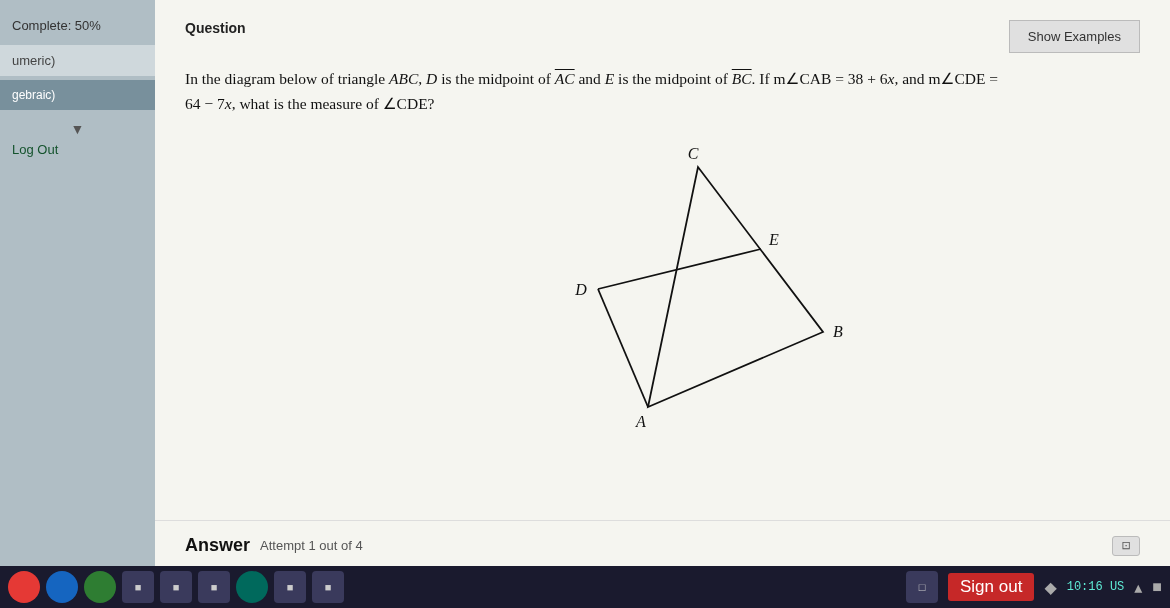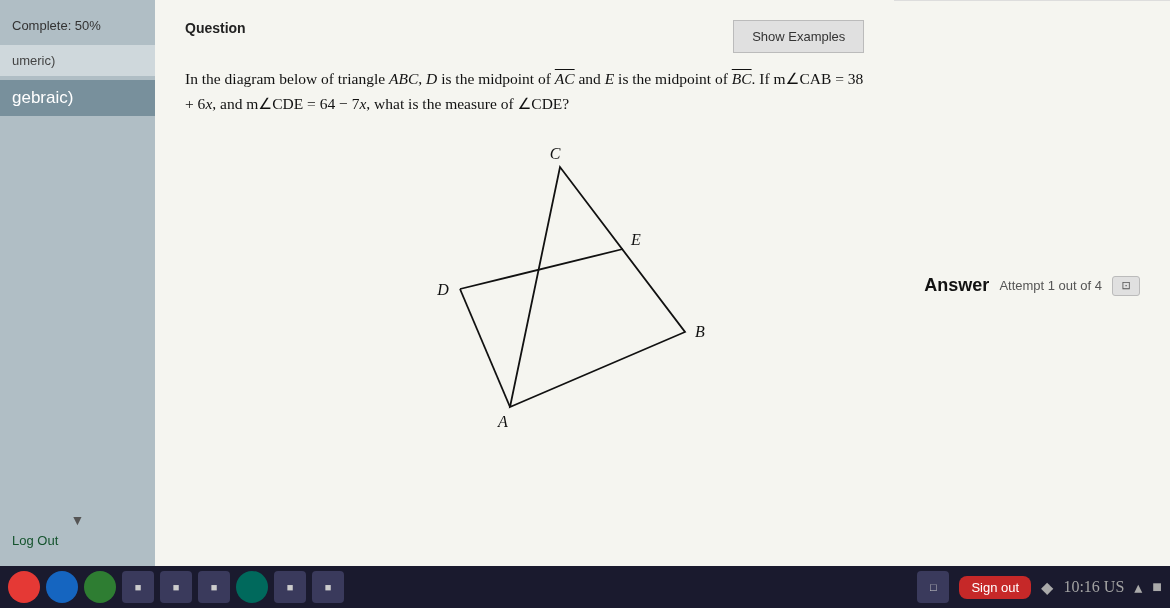--- a/index.html
+++ b/index.html
@@ -18,21 +18,21 @@
       flex: 1;
       overflow: hidden;
     }
 
     
     .sidebar {
       width: 155px;
       background: #b0bec5;
       display: flex;
       flex-direction: column;
-      justify-content: space-between;
+      justify-content: flex-start;
       padding: 10px 0;
       flex-shrink: 0;
     }
 
     .sidebar-top {
       display: flex;
       flex-direction: column;
       gap: 4px;
     }
 
@@ -48,41 +48,41 @@
       padding: 8px 12px;
       font-family: Arial, sans-serif;
       font-size: 13px;
       color: #444;
     }
 
     .sidebar-item-algebraic {
       background: #78909c;
       padding: 8px 12px;
       font-family: Arial, sans-serif;
-      font-size: 17px;
+      font-size: 12px;
       color: #fff;
     }
 
     .sidebar-bottom {
       padding: 8px 12px;
     }
 
     .sidebar-logout {
       font-family: Arial, sans-serif;
       font-size: 13px;
       color: #14532d;
       cursor: pointer;
     }
 
     
     .content-area {
       flex: 1;
       background: #fde047;
       display: flex;
-      flex-direction: row;
+      flex-direction: column;
     }
 
     .question-panel {
       flex: 1;
       background: #f5f5f0;
       padding: 20px 30px 20px 30px;
       display: flex;
       flex-direction: column;
       position: relative;
     }
@@ -220,31 +220,31 @@
     .taskbar-right {
       display: flex;
       align-items: center;
       gap: 10px;
     }
 
     .signout-btn {
       background: #c62828;
       color: white;
       border: none;
-      border-radius: 8px;
+      border-radius: 3px;
       padding: 4px 12px;
       font-family: Arial, sans-serif;
-      font-size: 13px;
+      font-size: 17px;
       cursor: pointer;
     }
 
     .taskbar-clock {
-      font-family: Liberation Serif, serif;
-      font-size: 16px;
-      color: #a3a3a3;
+      font-family: Liberation Mono, monospace;
+      font-size: 12px;
+      color: #5eead4;
     }
 
     .taskbar-icon {
       color: #aaa;
       font-size: 16px;
     }
 
     
     .sidebar-arrow {
       display: flex;

